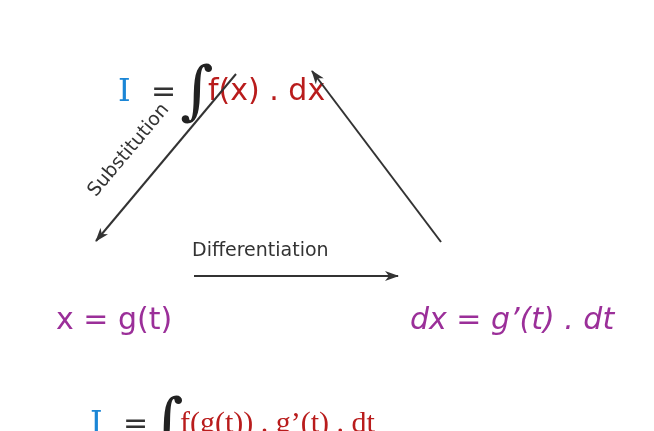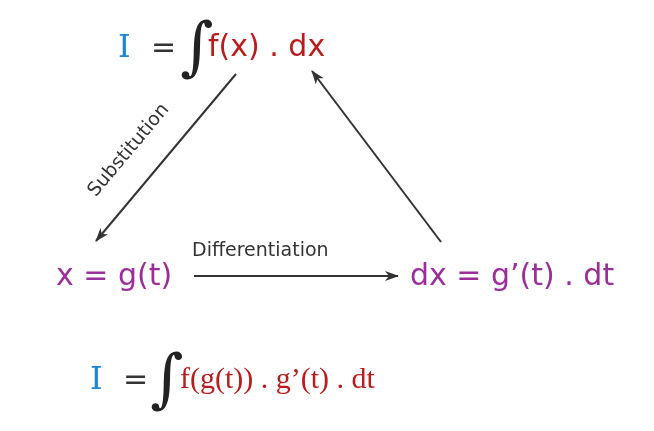--- a/index.html
+++ b/index.html
@@ -1,40 +1,40 @@
 <!DOCTYPE html>
 <html><head>
   <meta charset="utf-8">
   <style>
     html, body { margin: 0; padding: 0; background: #ffffff; }
     body { width: 654px; height: 431px; position: relative; overflow: hidden;
            font-family: "DejaVu Sans", sans-serif; }
     .abs { position: absolute; white-space: nowrap; }
-    .eq { font-size: 30px; line-height: 1; }
+    .eq { font-size: 30px; line-height: 1; margin-top: 44px; }
     .I { color: #1b86d6; font-family: "DejaVu Serif", serif; font-size: 32px; }
     .op { color: #333333; }
     .orange { color: #b91c1c; }
     .purple { color: #9b2f99; }
     .lbl { color: #333333; font-size: 19px; }
     .integral { color: #222222; font-family: "DejaVu Serif", serif; font-size: 64px; line-height: 1; }
     svg.arrows { position: absolute; left: 0; top: 0; }
   </style>
 </head>
 <body>
 
 <div class="abs eq" style="left:118px; top:20px; height:60px;">
   <span class="abs I" style="left:0; top:10px;">I</span>
   <span class="abs op" style="left:33px; top:12px;">=</span>
   <span class="abs integral" style="left:62px; top:-6px;">∫</span>
   <span class="abs orange" style="left:90px; top:11px;">f(x) . dx</span>
 </div>
 
 <div class="abs eq purple" style="left:56px; top:260px;">x = g(t)</div>
 
-<div class="abs eq purple" style="left:410px; top:260px;">dx = g’(t) . dt</div>
+<div class="abs eq purple" style="left:410px; top:260px;font-style:italic;">dx = g’(t) . dt</div>
 
 <div class="abs lbl" style="left:192px; top:238px;">Differentiation</div>
 
 <div class="abs lbl" style="left:70px; top:138px; transform: rotate(-50deg); transform-origin: center center;">Substitution</div>
 
 <svg class="arrows" width="654" height="431">
   <defs>
     <marker id="ah" markerWidth="14" markerHeight="10" refX="13" refY="5" orient="auto" markerUnits="userSpaceOnUse">
       <path d="M0,0 L14,5 L0,10 L4,5 Z" fill="#333333"></path>
     </marker>

